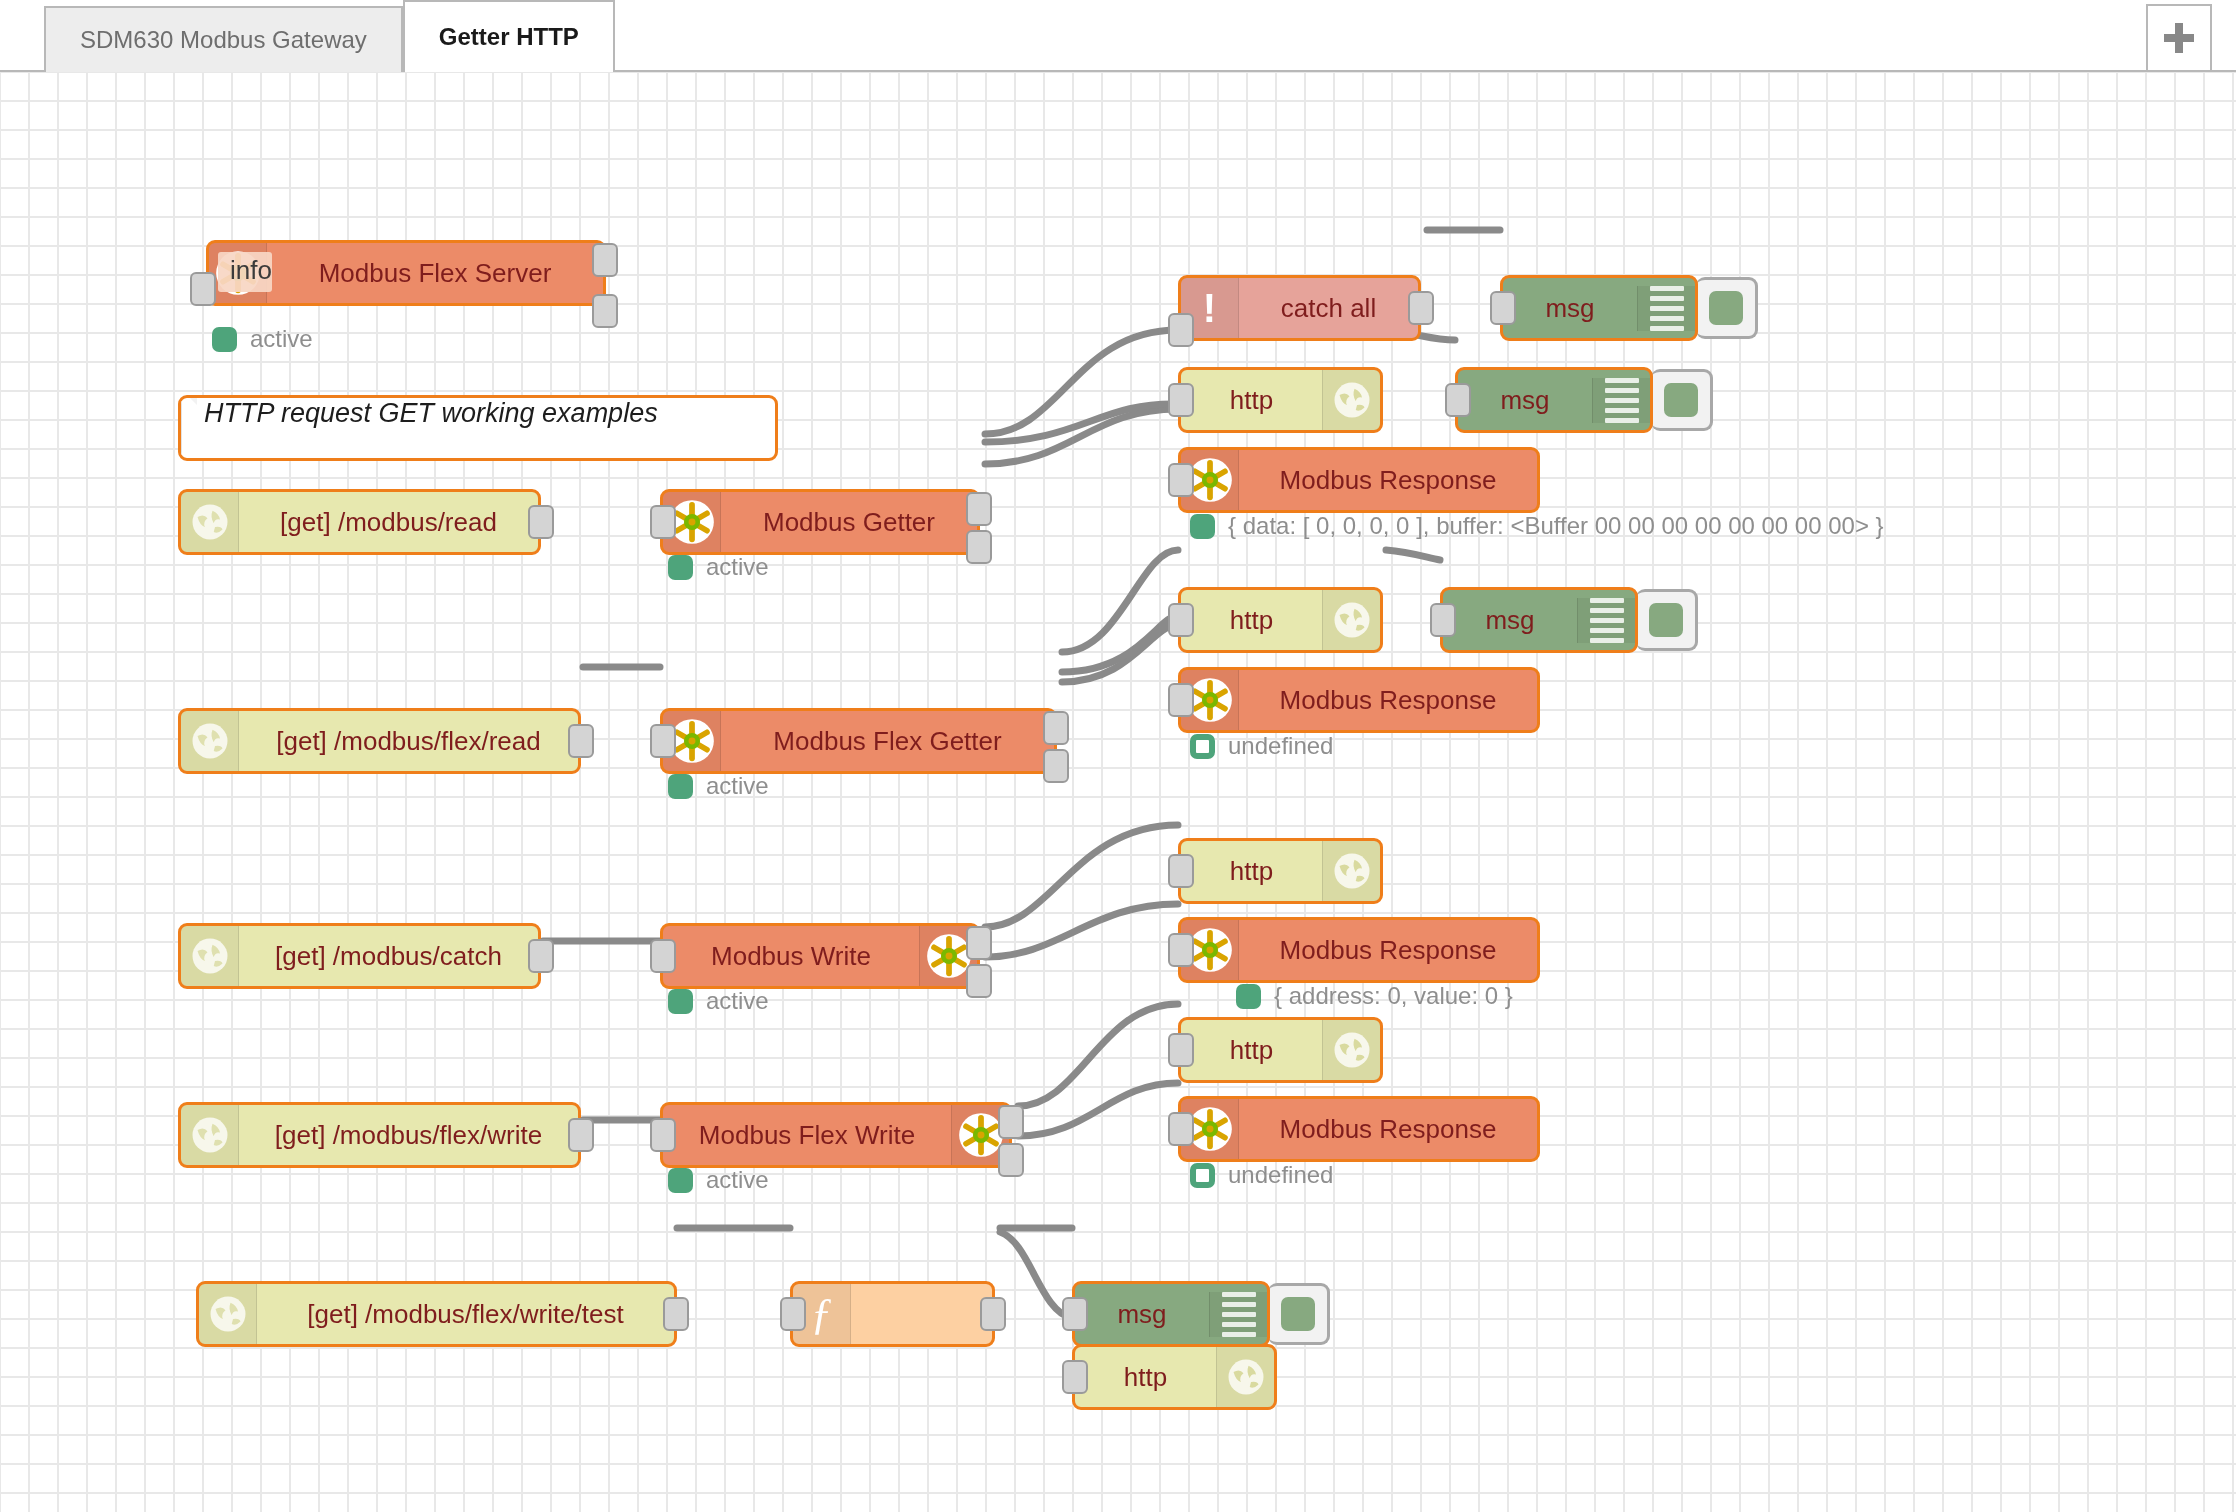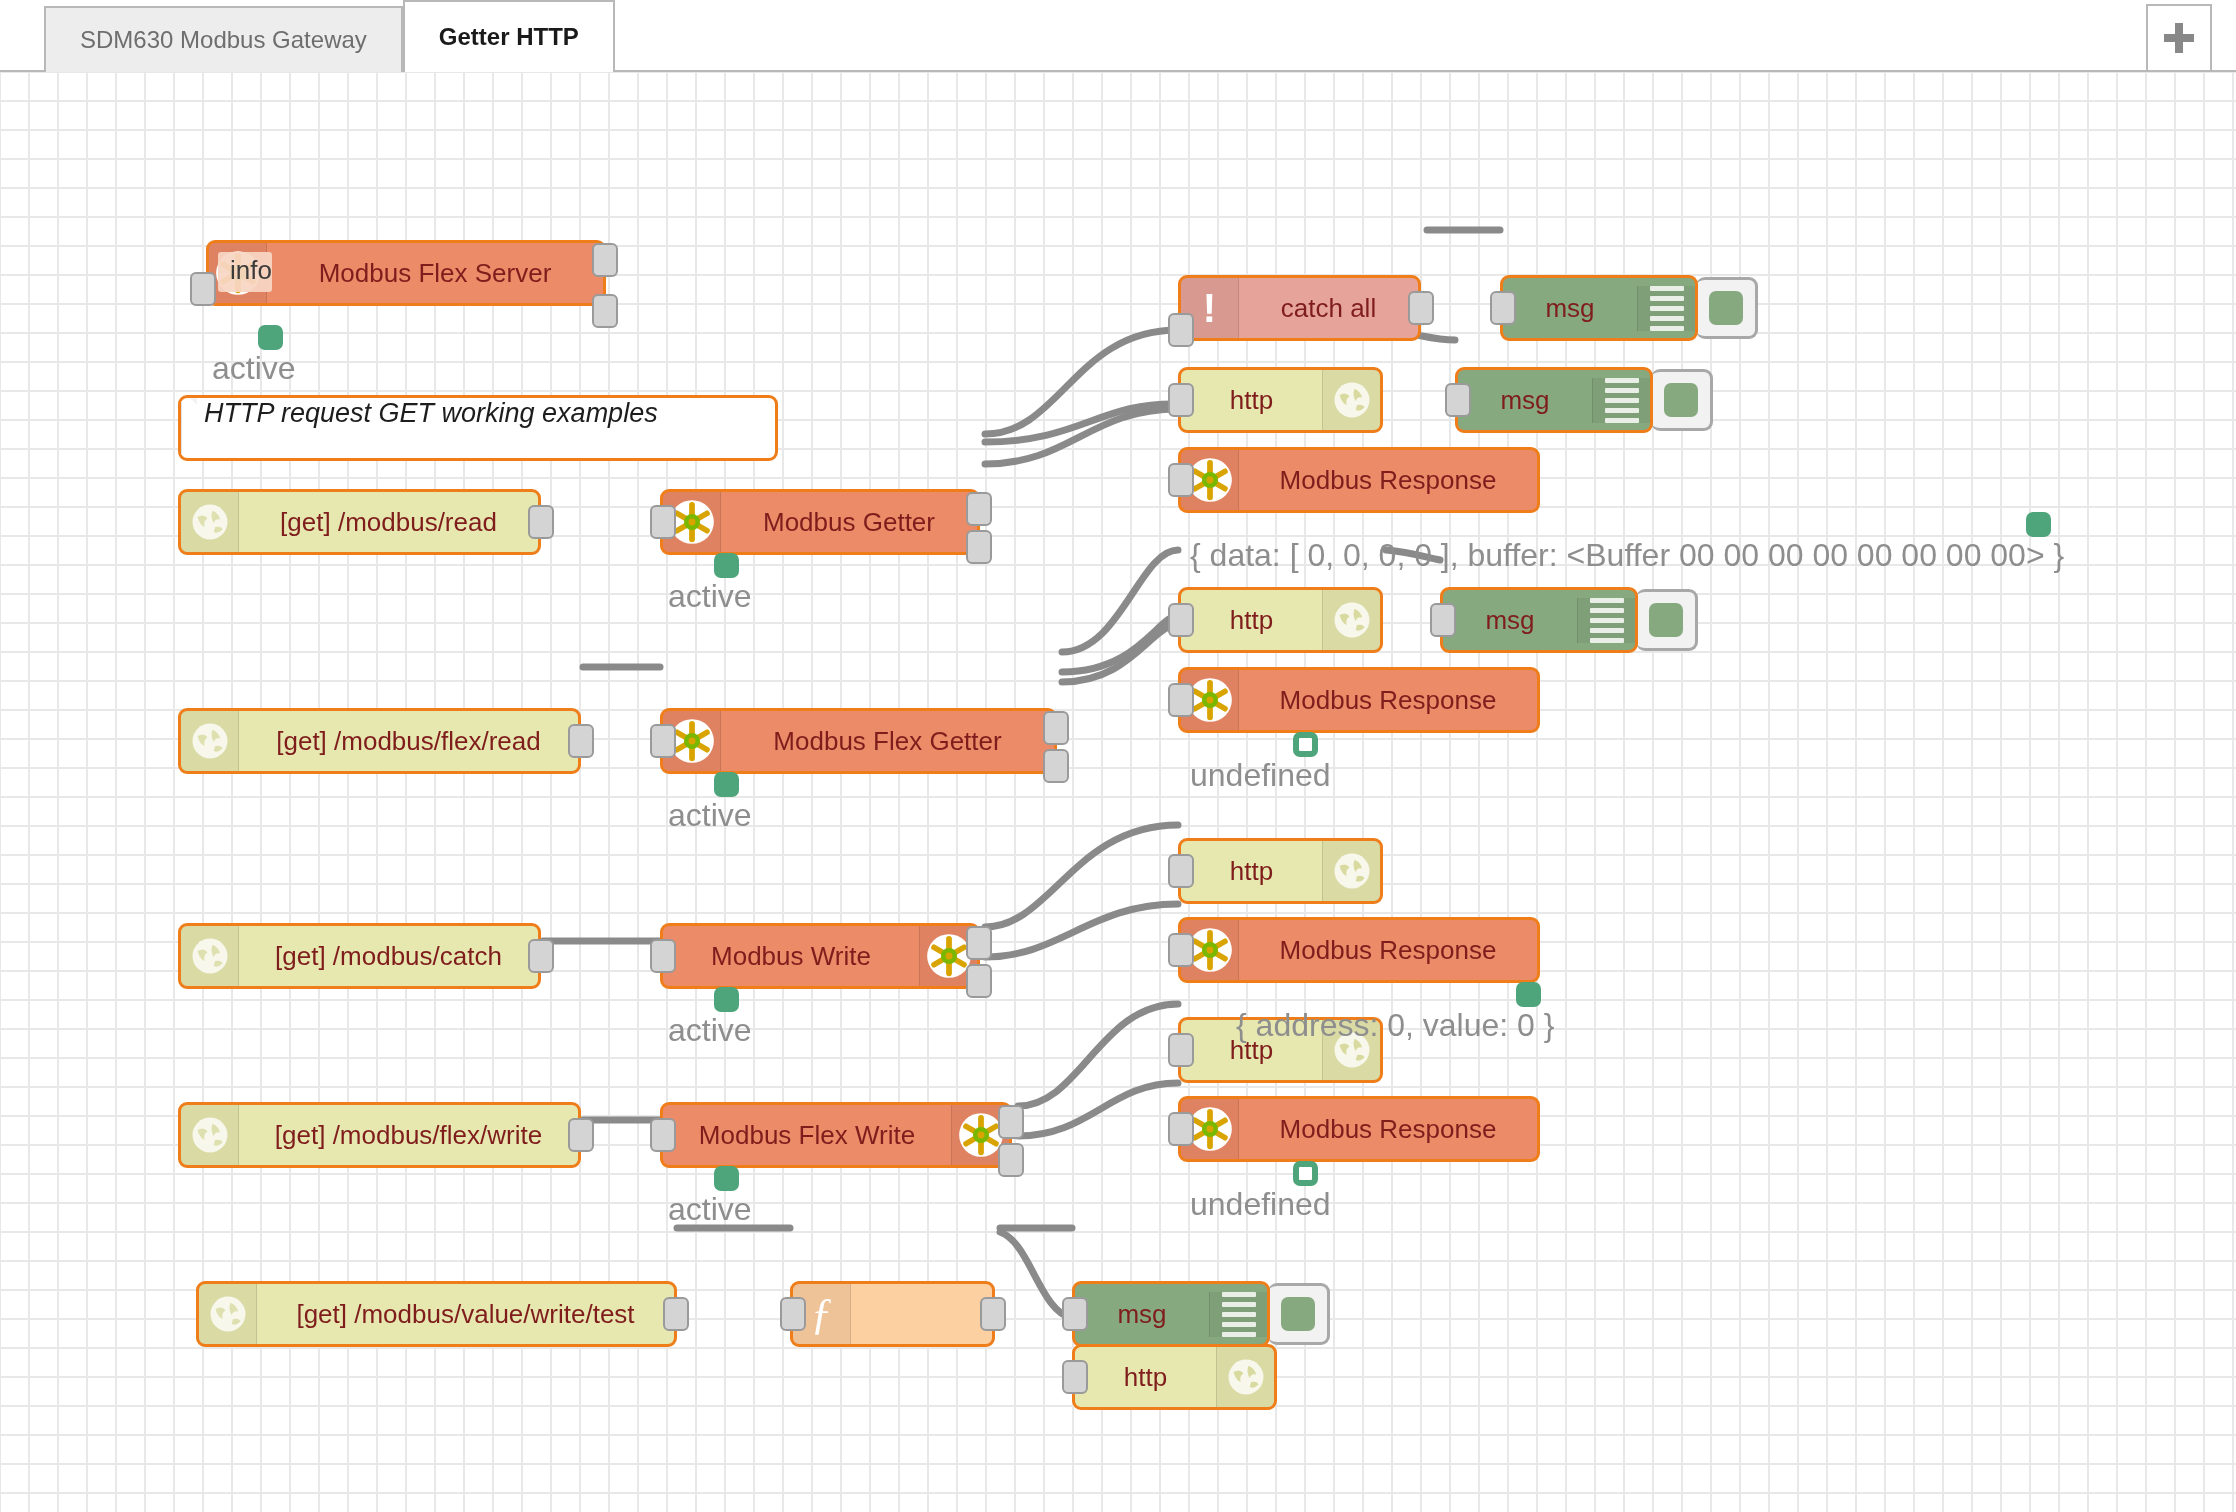--- a/index.html
+++ b/index.html
@@ -116,26 +116,25 @@
     background: #d4d4d4;
     border: 2px solid #9a9a9a;
     border-radius: 6px;
     z-index: 7;
     cursor: crosshair;
   }
 
   
   .status {
     position: absolute;
-    display: flex; align-items: flex-end;
-    font-size: 32px;
+    display: flex; align-items: center;
+    font-size: 24px;
     color: #8e8e8e;
     white-space: nowrap;
     z-index: 6;
-    flex-direction: column;
   }
   .status .dot {
     width: 25px; height: 25px;
     border-radius: 7px;
     background: #4ea47b;
     margin-right: 13px;
     flex: 0 0 25px;
   }
   .status .dot.ring {
     background: #ffffff;
@@ -640,21 +639,21 @@
 
   <div class="node n-http" style="left:196px; top:1209px; width:481px;">
     <div class="iconbox left">
       <svg class="globe" viewBox="0 0 32 32" xmlns="http://www.w3.org/2000/svg">
         <circle cx="16" cy="16" r="14" fill="#ffffff" opacity=".85"></circle>
         <path d="M6 12 Q11 9 14 13 Q10 16 12 20 Q8 19 6 12 Z" fill="#e0e1b0"></path>
         <path d="M18 7 Q23 9 24 14 Q20 13 19 17 Q16 12 18 7 Z" fill="#e0e1b0"></path>
         <path d="M20 20 Q25 19 26 22 Q22 26 19 24 Z" fill="#e0e1b0"></path>
       </svg>
     </div>
-    <div class="label">[get] /modbus/value/write/test</div>
+    <div class="label">[get] /modbus/flex/write/test</div>
   </div>
   <div class="port" style="left:663px; top:1225px;"></div>
 
   <div class="port" style="left:780px; top:1225px;"></div>
   <div class="node n-func" style="left:790px; top:1209px; width:205px;">
     <div class="iconbox left">
       <span class="fx">ƒ</span>
     </div>
     <div class="label"></div>
   </div>

